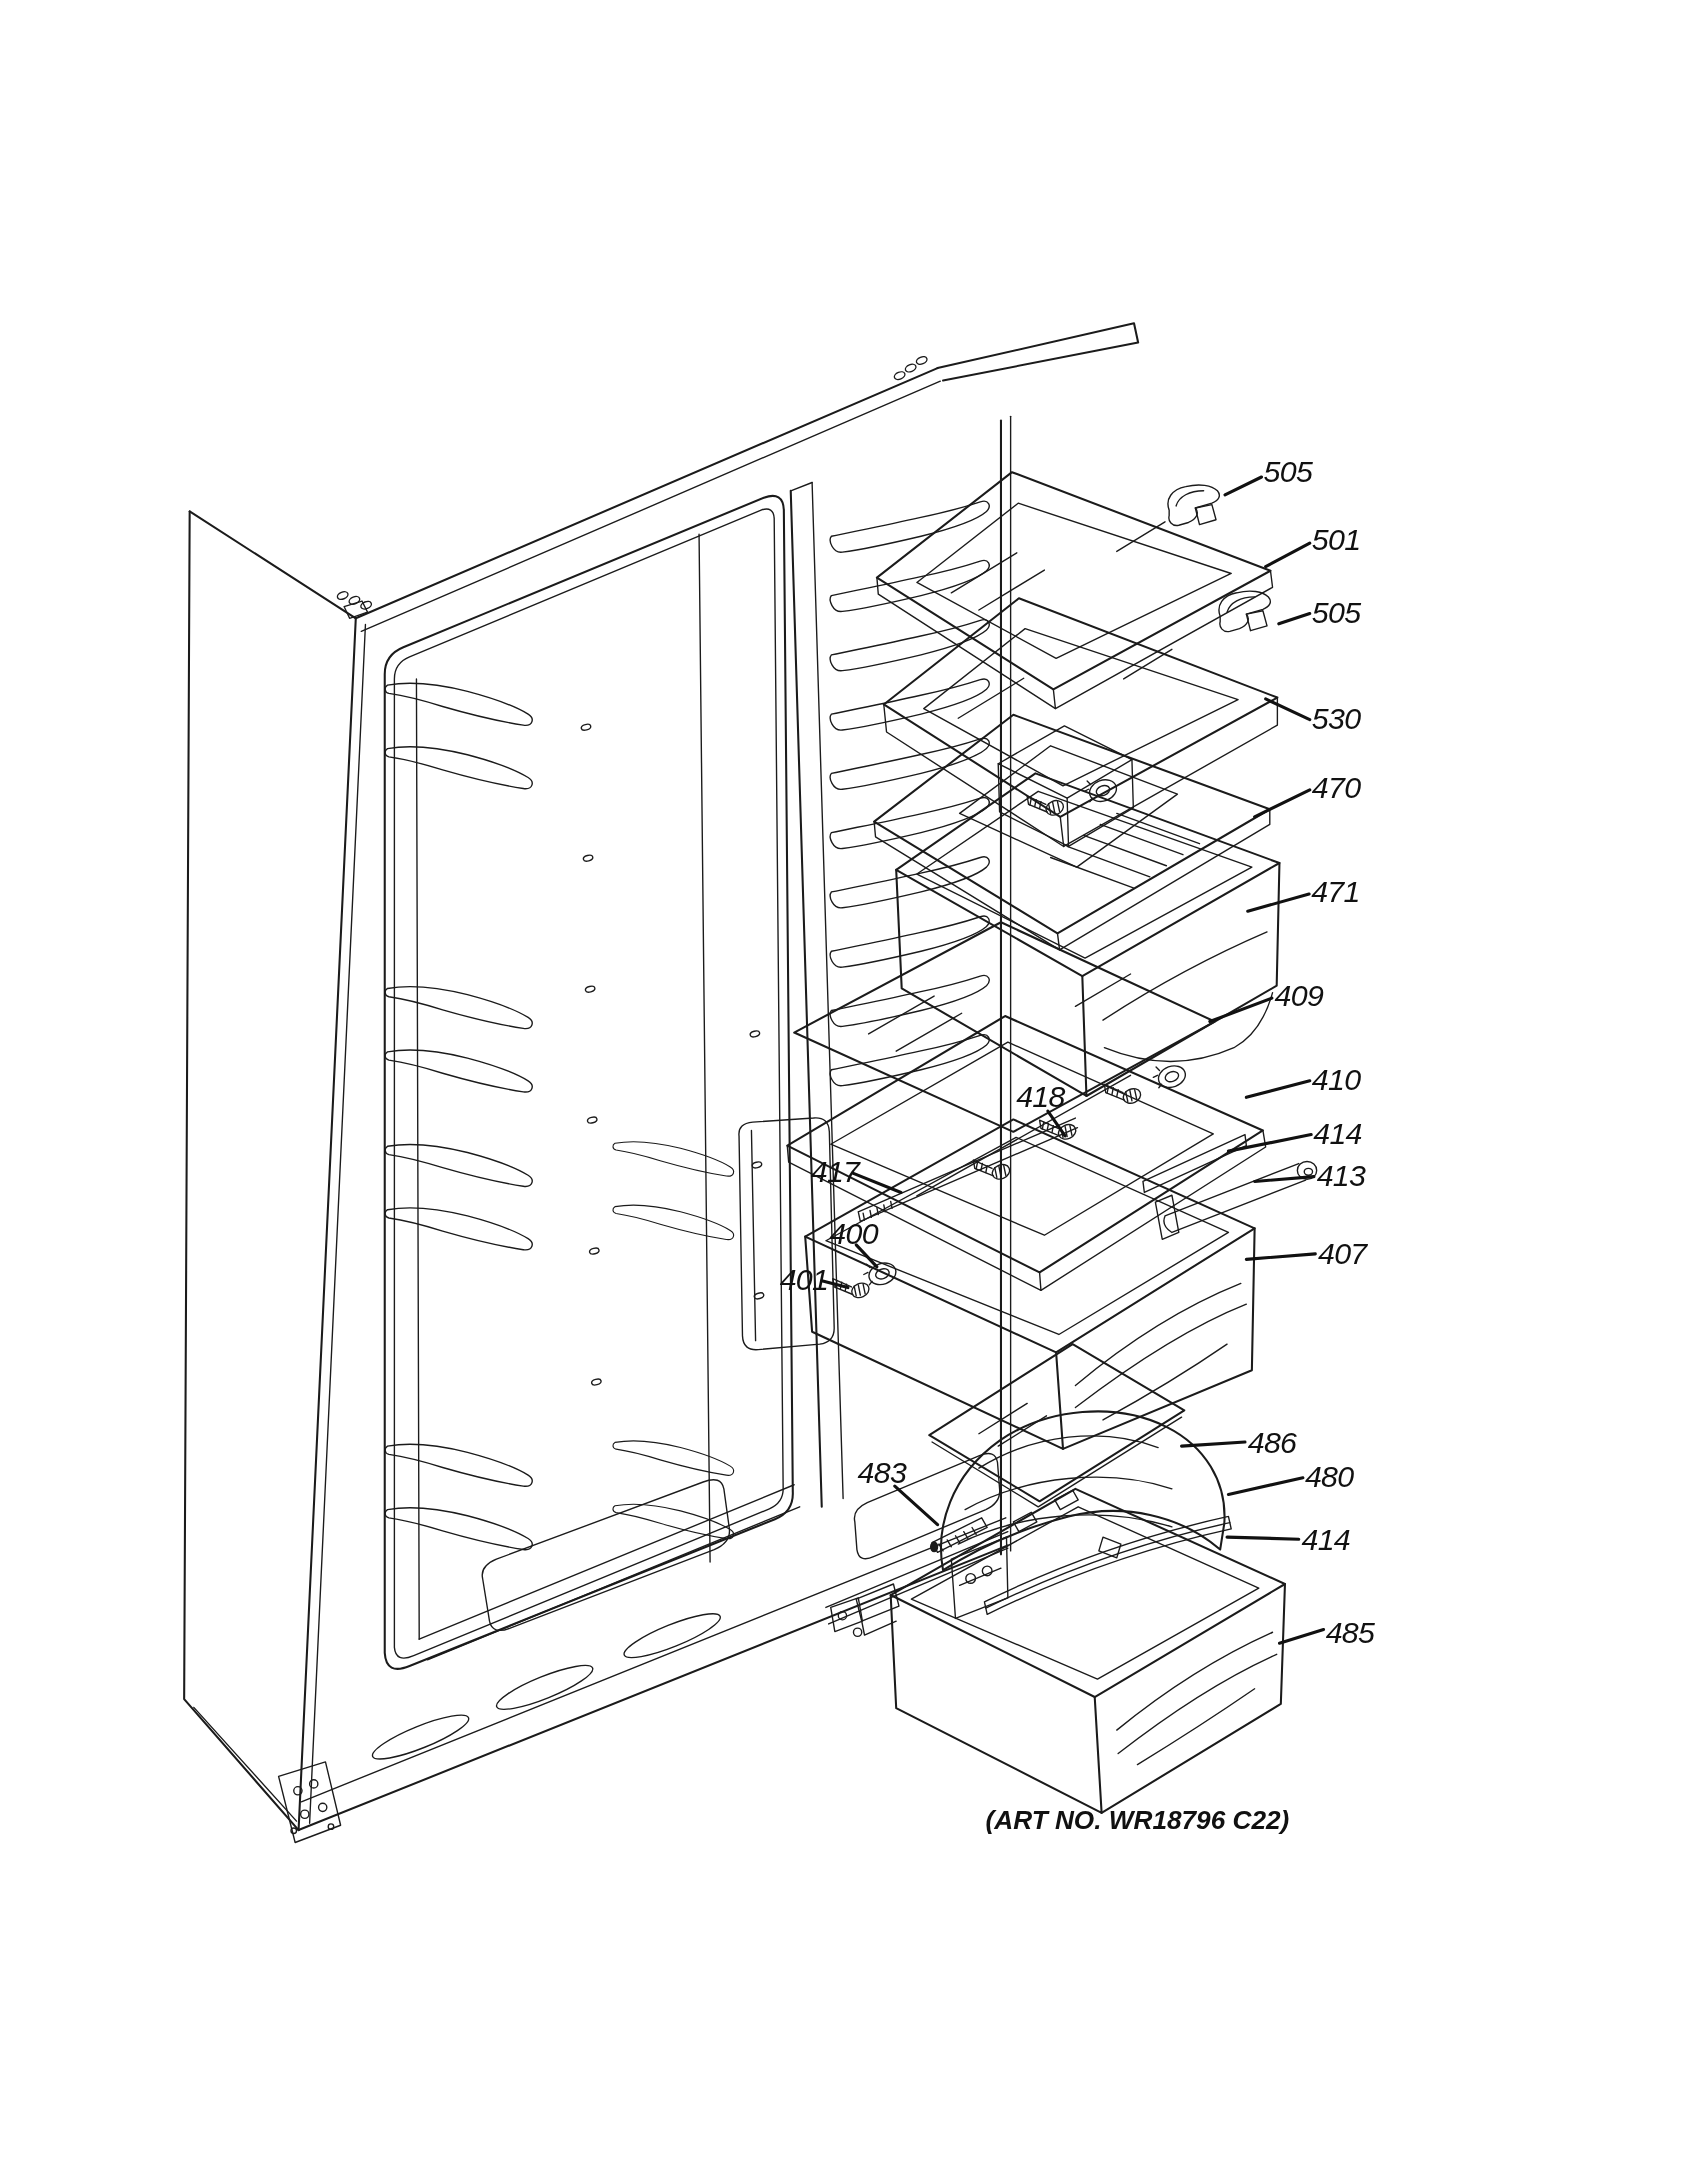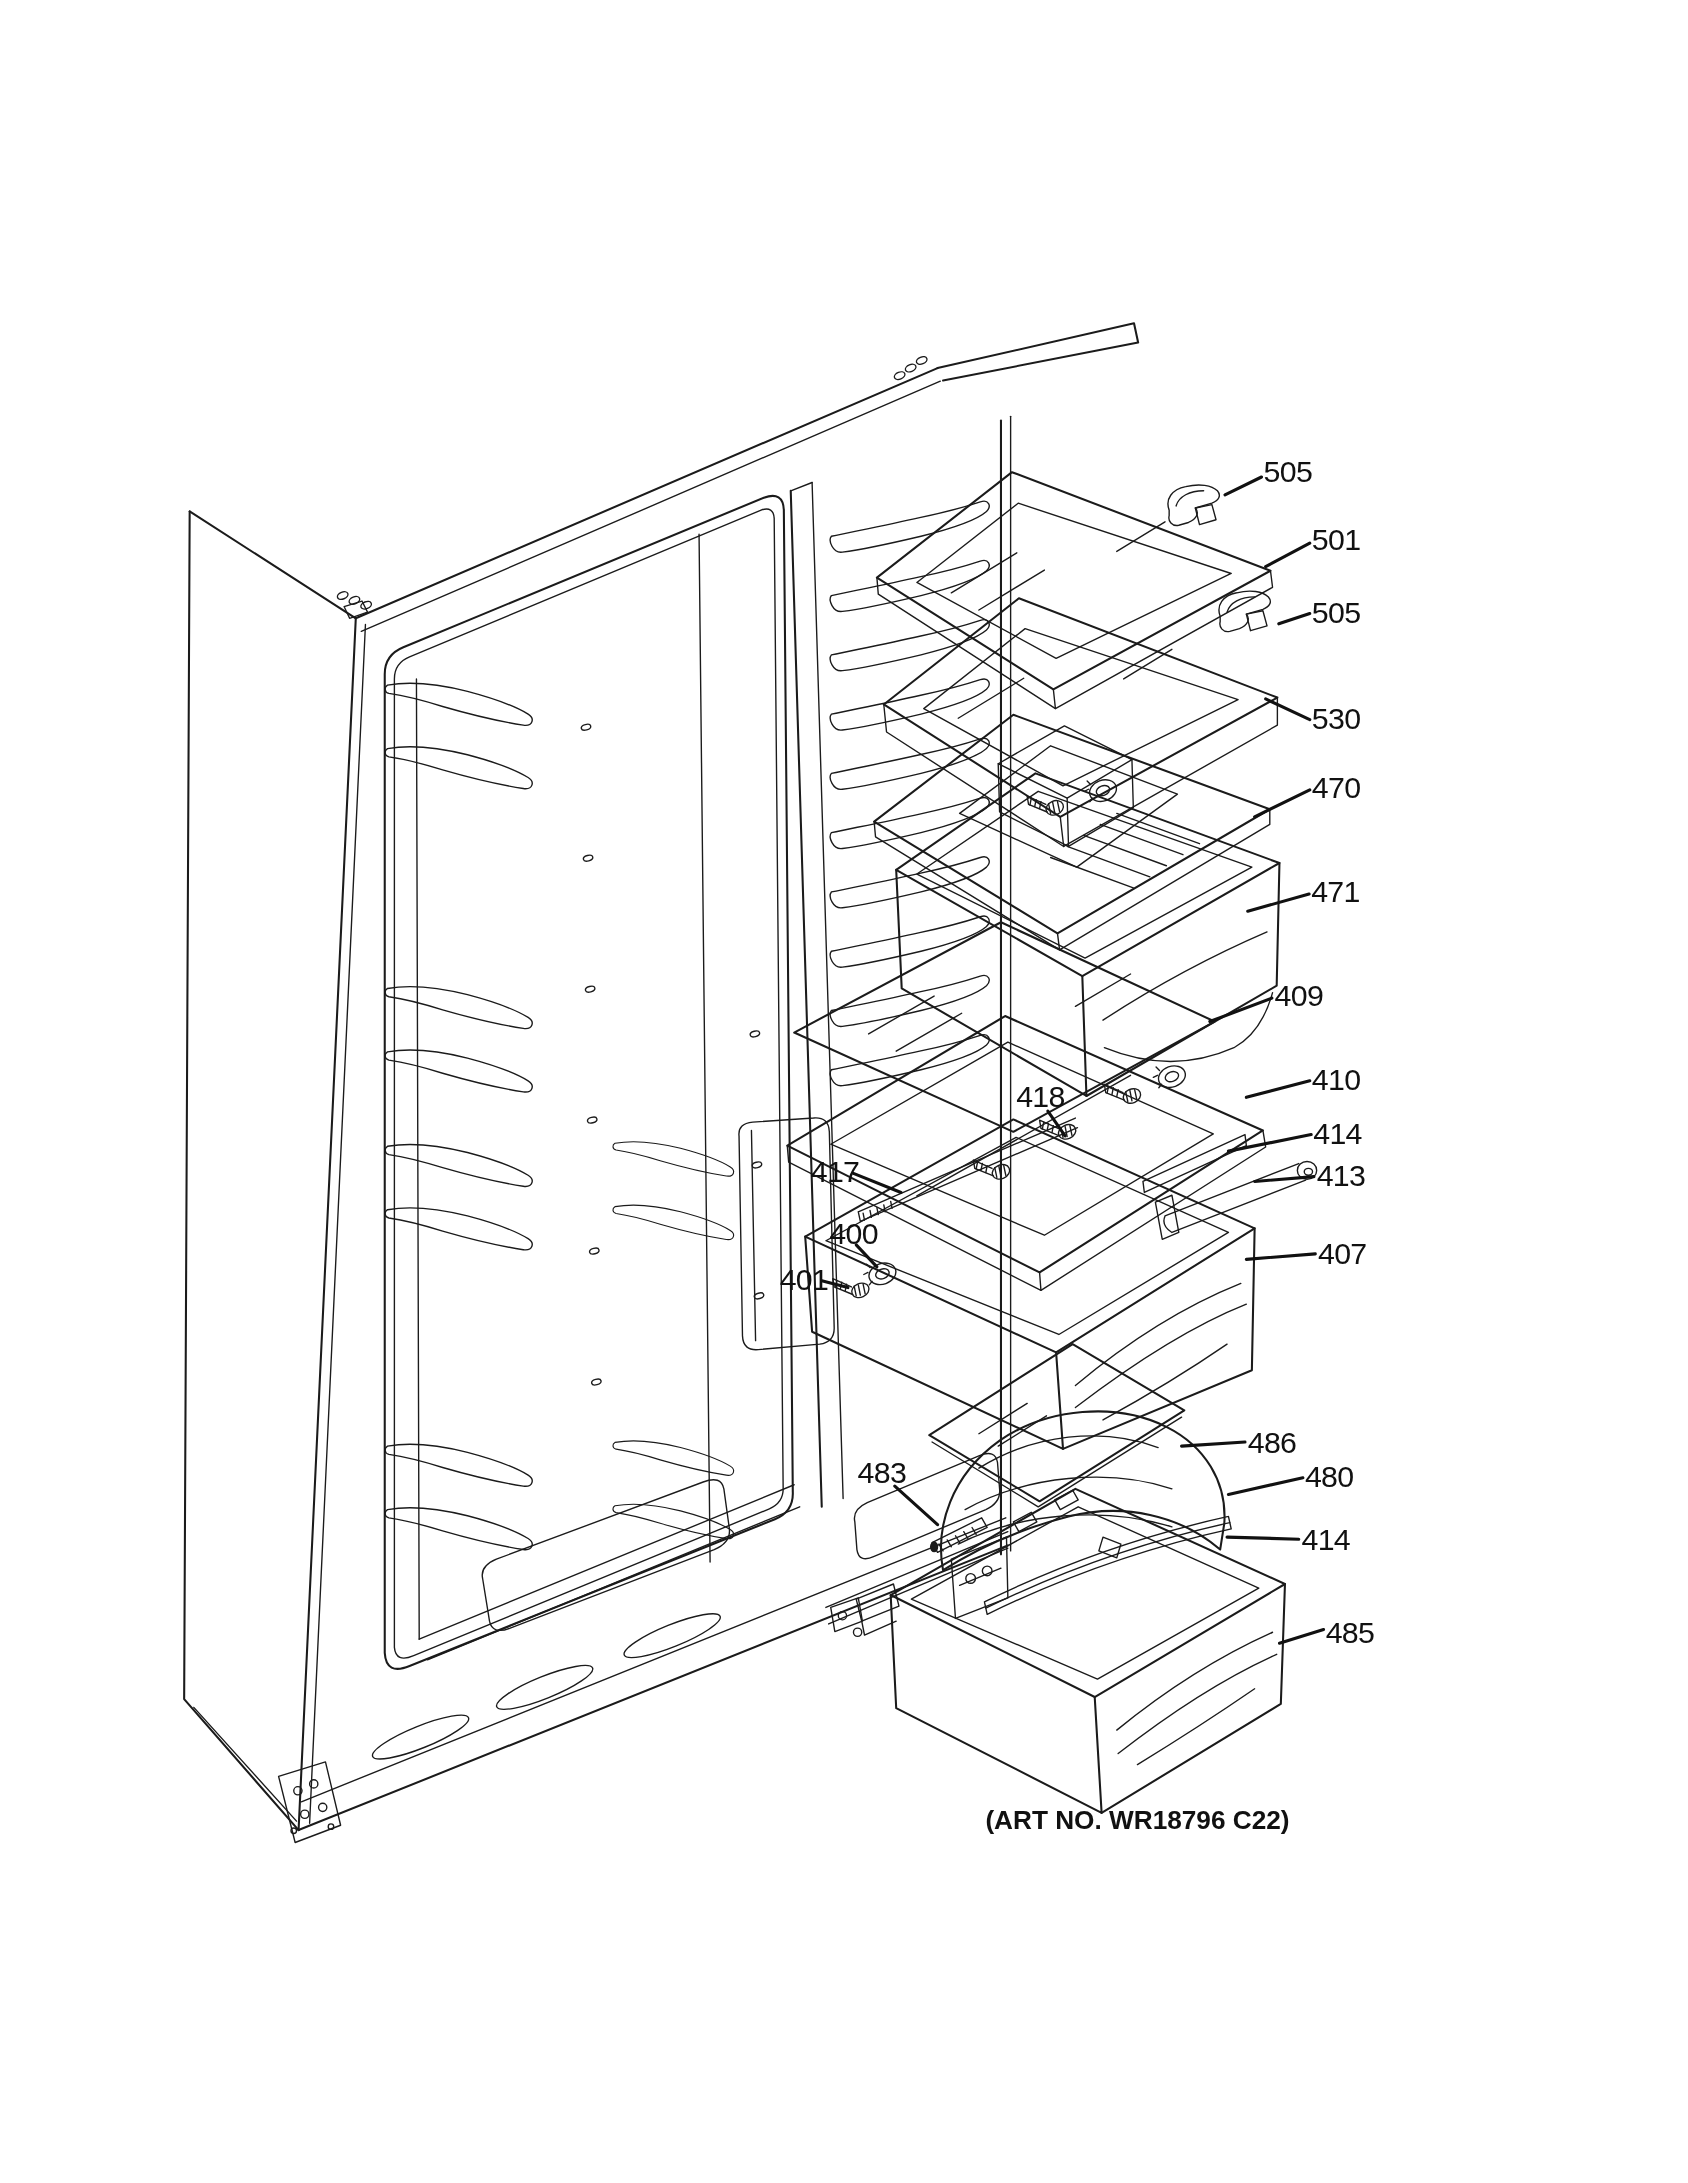--- a/index.html
+++ b/index.html
@@ -1,16 +1,16 @@
 <!DOCTYPE html>
 <html style="font-size:11px"><head>
 <meta charset="utf-8">
 <style>
   html,body{margin:0;padding:0;background:#ffffff;}
-  .stage{position:relative;width:1689px;height:2183px;background:#ffffff;overflow:hidden;}
+  .stage{position:relative;width:1689px;height:2183px;background:#ffffff;overflow:hidden;font-style:italic;}
   svg{position:absolute;inset:0;}
   .ln{stroke:#1b1b1b;fill:none;stroke-width:3;stroke-linecap:round;stroke-linejoin:round;}
   .fine{stroke-width:2;}
   .leader{stroke:#111;stroke-width:4.5;fill:none;stroke-linecap:round;}
   .callout{font-family:"Liberation Sans",sans-serif;font-size:44px;letter-spacing:-1px;fill:#111;}
   .artno{font-family:"Liberation Sans",sans-serif;font-size:38px;font-weight:bold;fill:#111;}
 </style>
 </head>
 <body>
 

